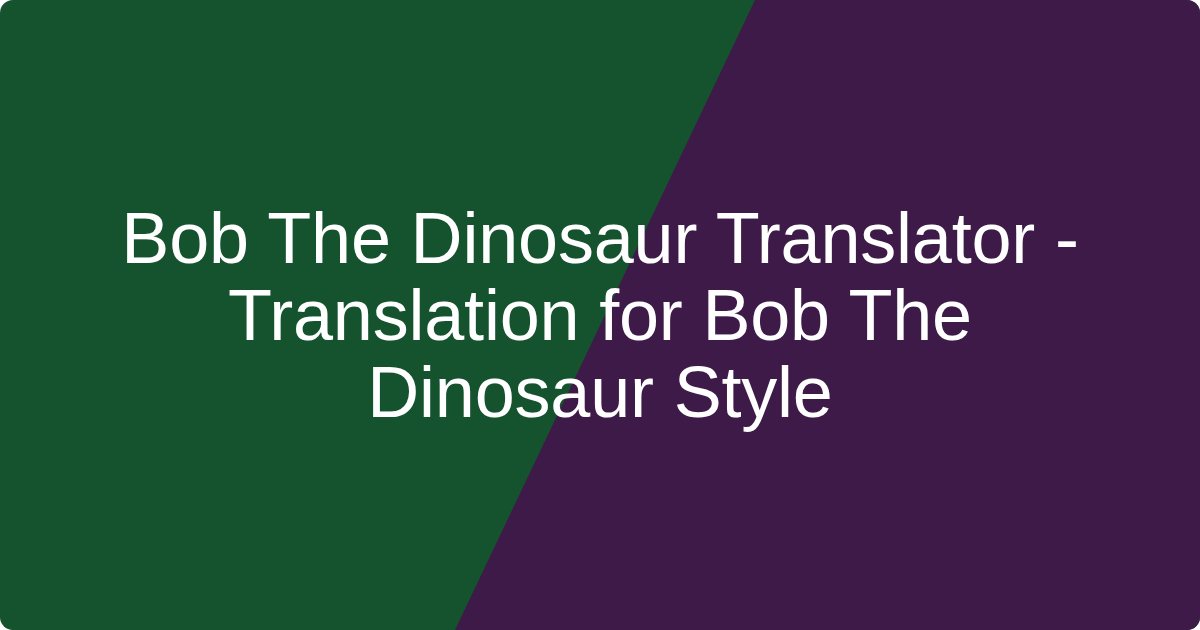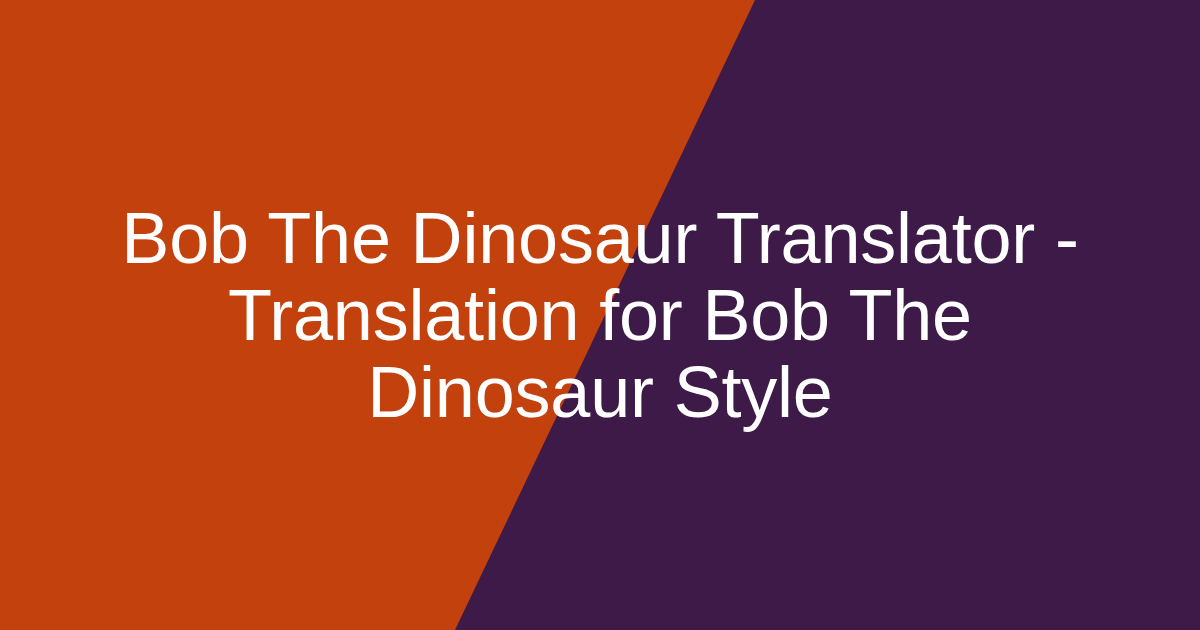--- a/index.html
+++ b/index.html
@@ -53,21 +53,21 @@
     font-weight: 400;
     line-height: 77px;
     letter-spacing: -0.2px;
     word-wrap: break-word;
     -webkit-font-smoothing: antialiased;
   }
 </style>
 </head>
 <body>
 
-<div id="og-card" style="background: #c2410c;">
+<div id="og-card" style="background: #14532d; border-radius: 13px;">
 
   <div id="diagonal-wedge" style="background: rgb(62, 26, 72); clip-path: polygon(755px 0px, 1200px 0px, 1200px 630px, 455px 630px);"></div>
 
   <div id="title-wrap">
     <h1 id="og-title" style="color: rgb(255, 255, 255); font-size: 72px; line-height: 77px; text-align: center;">Bob The Dinosaur Translator - Translation for Bob The Dinosaur Style</h1>
   </div>
 
 </div>
 
 </body></html>

